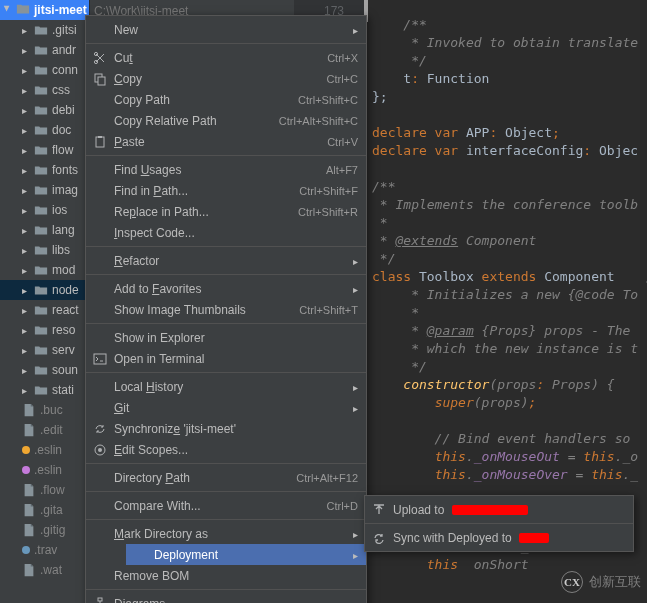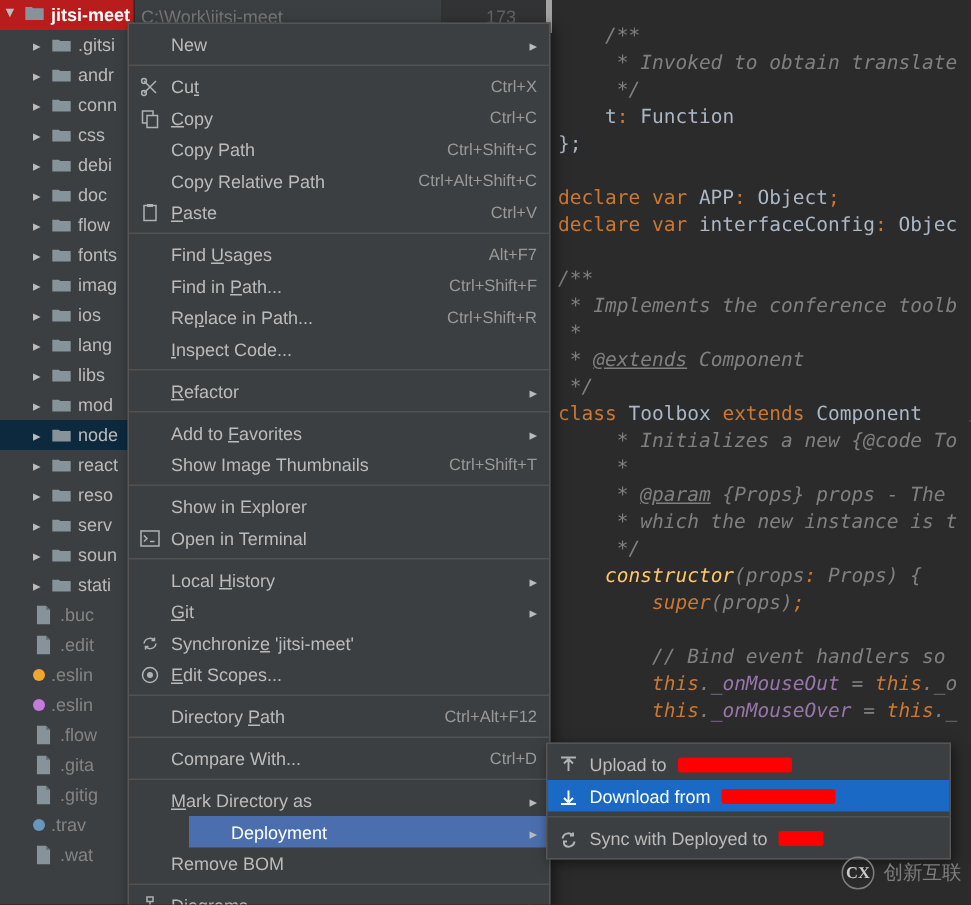--- a/index.html
+++ b/index.html
@@ -22,21 +22,21 @@
     height: 603px;
     background: #3c3f41;
     border-right: 1px solid #2b2b2b;
     padding-top: 0;
     overflow: hidden;
   }
   .tree-header {
     display: flex;
     align-items: center;
     height: 20px;
-    background: #b91c1c;
+    background: #3b82f6;
     color: #fff;
     padding-left: 4px;
     gap: 4px;
     font-weight: bold;
   }
   .tree-item {
     display: flex;
     align-items: center;
     height: 20px;
     padding-left: 22px;
@@ -548,31 +548,20 @@
     <span class="sm-icon">
       <svg width="14" height="14" viewBox="0 0 14 14">
           <path stroke="#afb1b3" stroke-width="1.3" fill="none" d="M7 11V3m0 0L4 6m3-3l3 3M2 2h10"></path>
         </svg>
     </span>
     <span class="mi-label">
       <span>Upload to</span>
       <span class="redact" style="width:76px;margin-left:4px;vertical-align:middle;"></span>
     </span>
   </div>
-  <div class="menu-item sel">
-    <span class="sm-icon">
-      <svg width="14" height="14" viewBox="0 0 14 14">
-          <path stroke="#fff" stroke-width="1.3" fill="none" d="M7 3v8m0 0L4 8m3 3l3-3M2 12h10"></path>
-        </svg>
-    </span>
-    <span class="mi-label" style="color:#fff;">
-      <span>Download from</span>
-      <span class="redact" style="width:76px;margin-left:4px;vertical-align:middle;"></span>
-    </span>
-  </div>
   <div class="menu-sep"></div>
   <div class="menu-item">
     <span class="sm-icon">
       <svg width="14" height="14" viewBox="0 0 14 14">
           <path stroke="#afb1b3" stroke-width="1.3" fill="none" d="M3 7a4 4 0 0 1 7-2m1 4a4 4 0 0 1-7 2M10 3v2h-2M4 11V9h2"></path>
         </svg>
     </span>
     <span class="mi-label">
       <span>Sync with Deployed to</span>
       <span class="redact" style="width:30px;margin-left:4px;vertical-align:middle;"></span>

